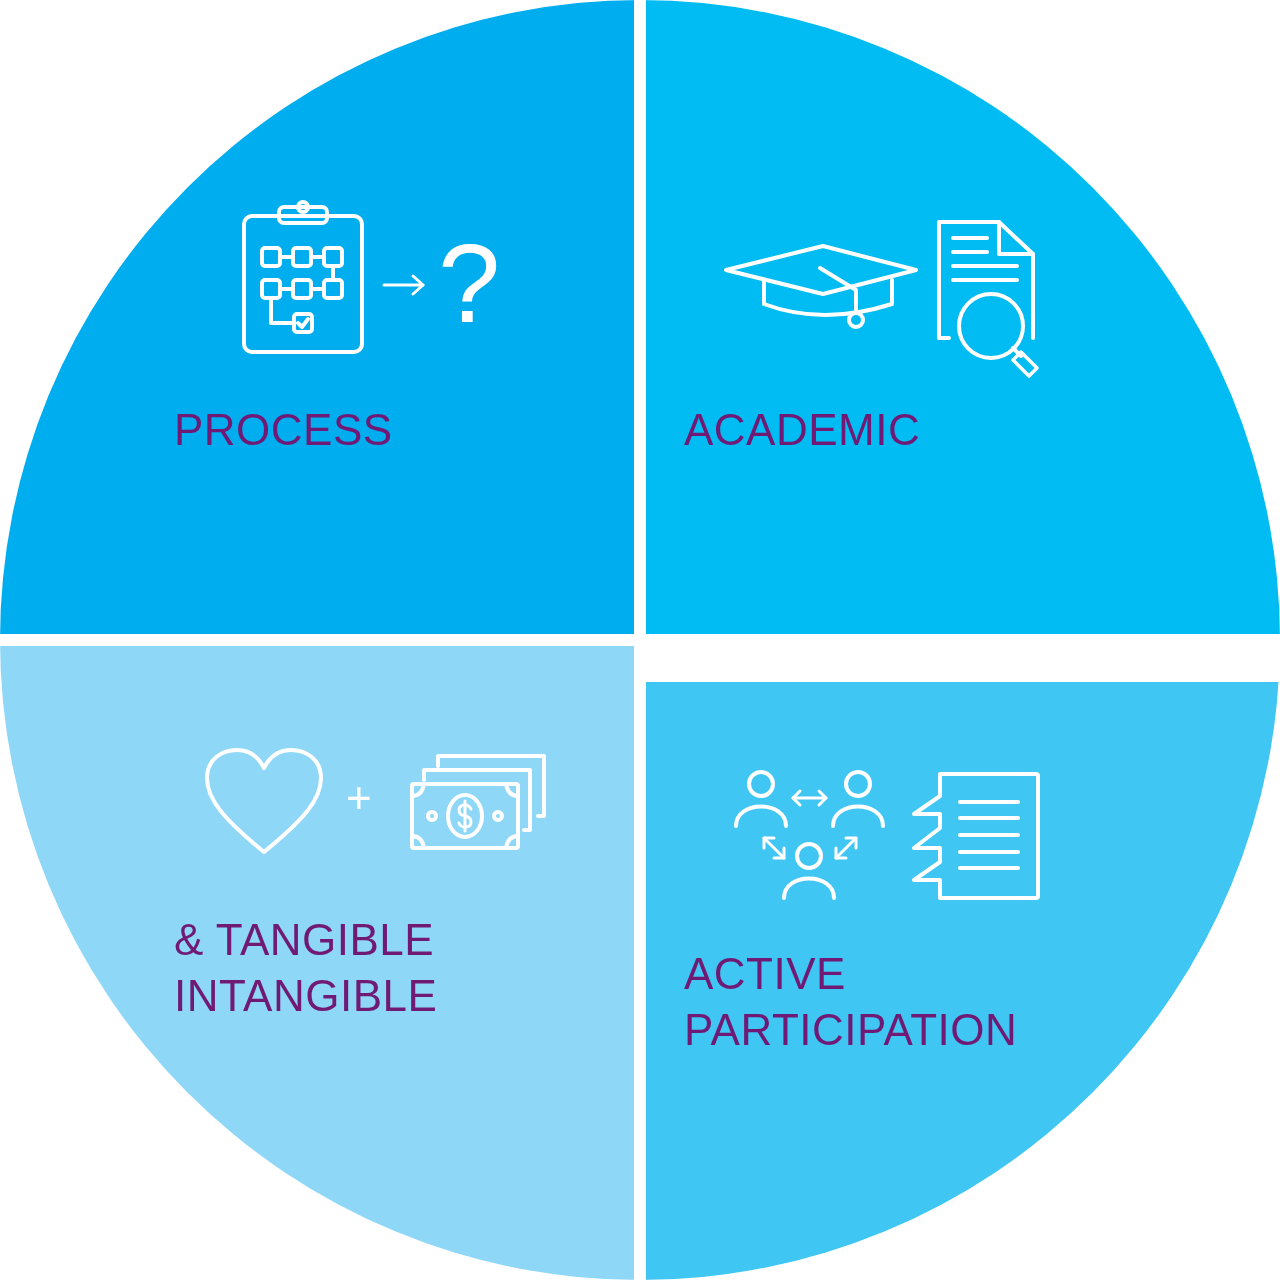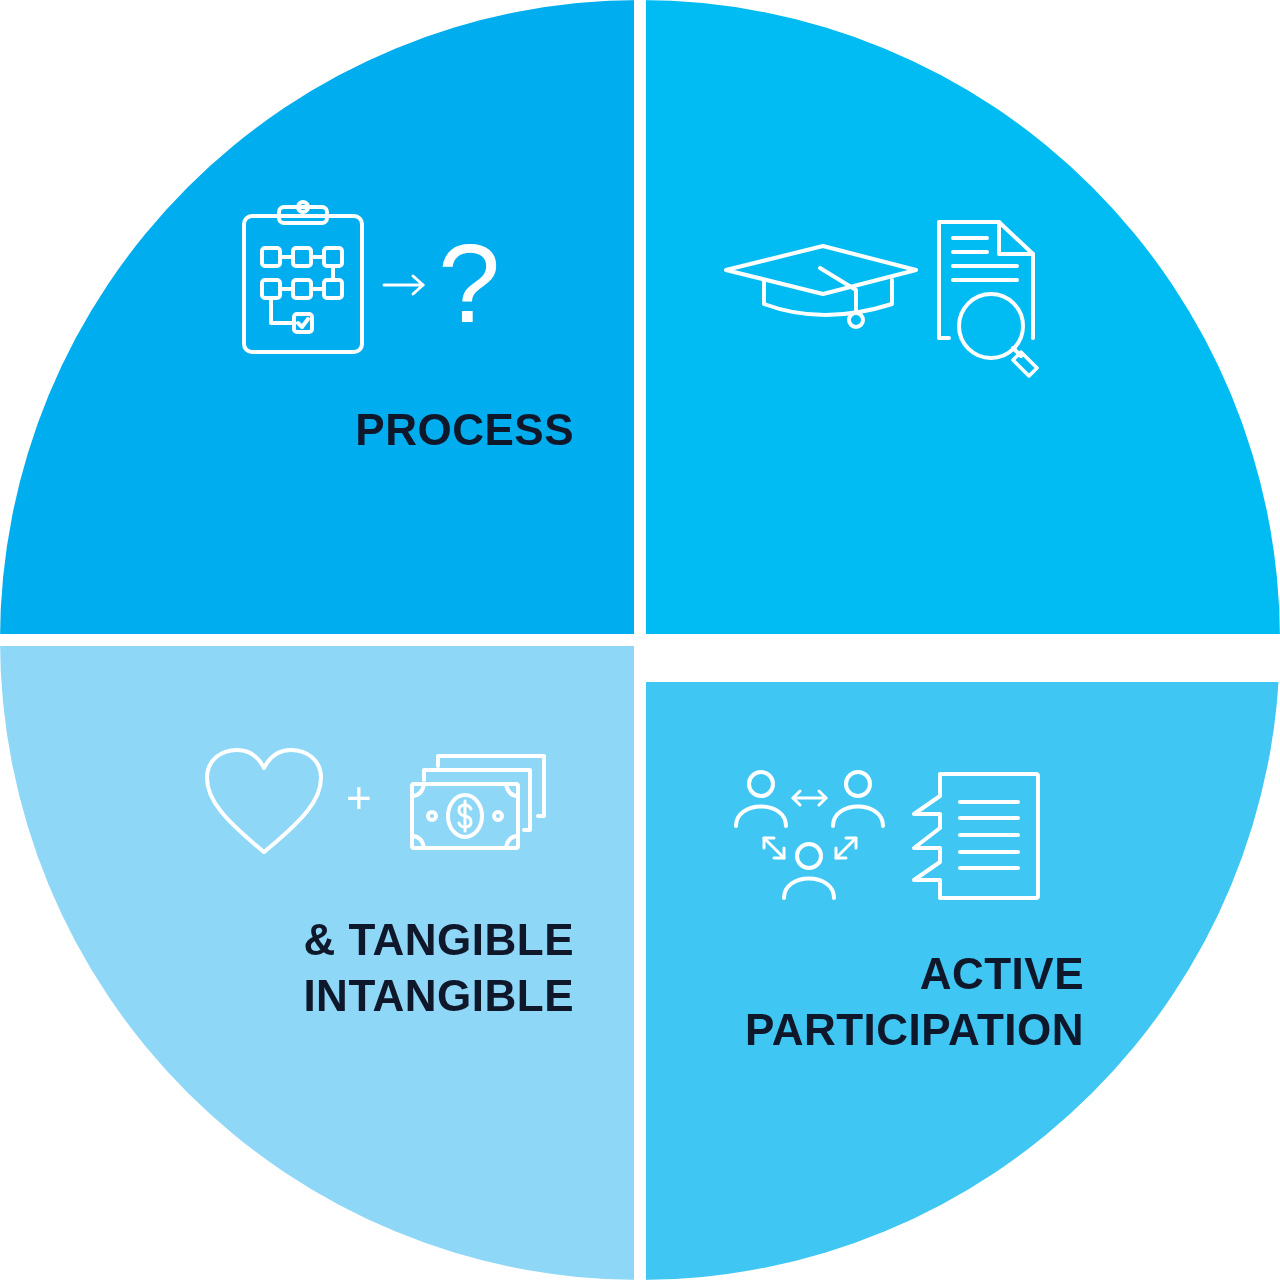--- a/index.html
+++ b/index.html
@@ -7,23 +7,23 @@
   .circle {
     position: absolute; left: 0; top: 0; width: 1280px; height: 1280px;
     border-radius: 50%; overflow: hidden;
   }
   .quad { position: absolute; }
   .q-tl { left: 0; top: 0; width: 634px; height: 634px; }
   .q-tr { left: 646px; top: 0; width: 634px; height: 634px; }
   .q-bl { left: 0; top: 646px; width: 634px; height: 634px; }
   .q-br { left: 646px; top: 682px; width: 634px; height: 634px; }
   .label {
-    position: absolute; color: #0f172a;
-    font-family: "Liberation Sans", sans-serif; font-weight: bold;
-    font-size: 44px; line-height: 56px; text-align: right;
+    position: absolute; color: #701a75;
+    font-family: "Liberation Sans", sans-serif; font-weight: normal;
+    font-size: 44px; line-height: 56px; text-align: left;
     letter-spacing: 0.5px;
   }
   .label span { display: block; }
   .icon { position: absolute; }
   .icon svg { display: block; overflow: visible; }
   .icon svg * { fill: none; stroke: #ffffff; stroke-width: 4; stroke-linecap: round; stroke-linejoin: round; }
   .glyph { position: absolute; color: #ffffff; font-family: "Liberation Sans", sans-serif; }
 </style>
 </head>
 <body>
@@ -80,20 +80,21 @@
         <line x1="16" y1="18" x2="50" y2="18"></line>
         <line x1="16" y1="32" x2="50" y2="32"></line>
         <line x1="16" y1="46" x2="80" y2="46"></line>
         <line x1="16" y1="60" x2="80" y2="60"></line>
         <circle cx="54" cy="106" r="32"></circle>
         <line x1="76" y1="128" x2="84" y2="136"></line>
         <polygon points="84,132 100,148 92,156 76,140" style="stroke-width:3.5"></polygon>
       </svg>
     </div>
     <div class="label" style="left:38px; top:402px; width:400px;">
+      <span>ACADEMIC</span>
     </div>
   </div>
 
   <div class="quad q-bl" style="background:#8FD7F7;">
     <div class="icon" style="left:205px; top:102px;">
       <svg width="118" height="106" viewBox="0 0 118 106">
         <path d="M59,104 C20,72 2,52 2,30 C2,12 16,2 32,2 C46,2 54,10 59,20 C64,10 72,2 86,2 C102,2 116,12 116,30 C116,52 98,72 59,104 Z"></path>
       </svg>
     </div>
     <div class="glyph" style="left:346px; top:130px; font-size:44px; line-height:44px;">+</div>

